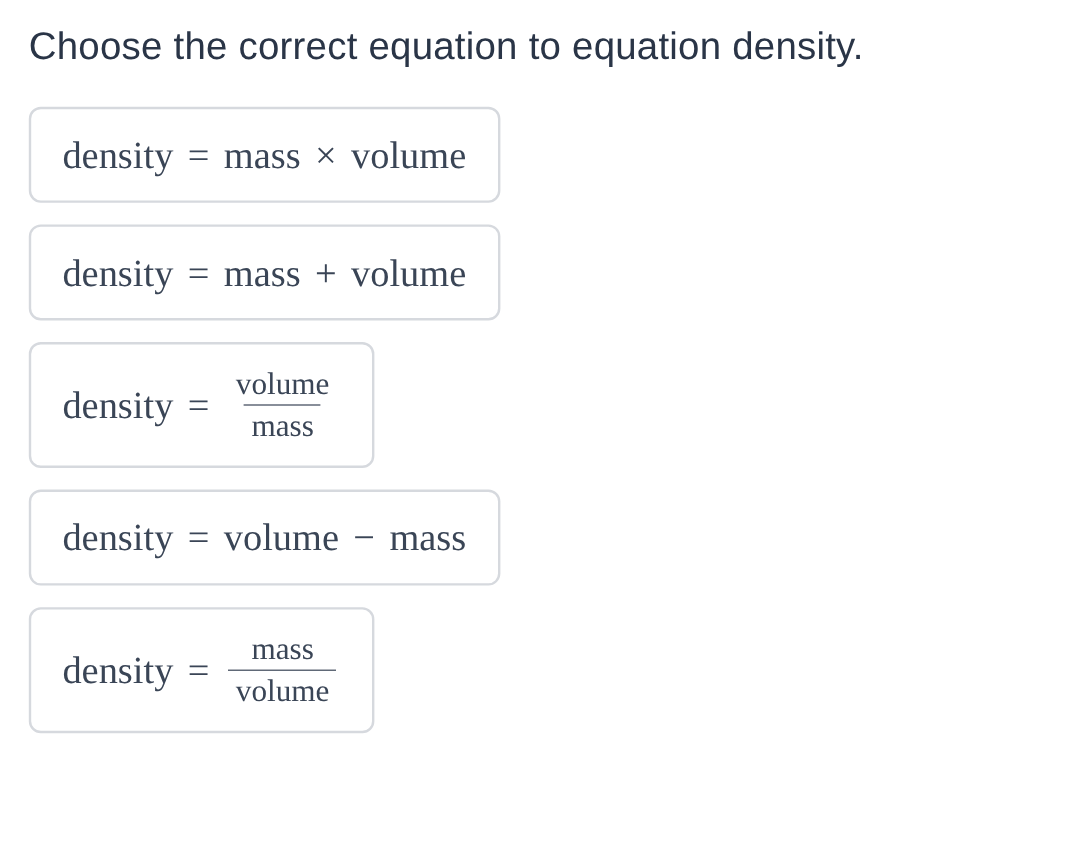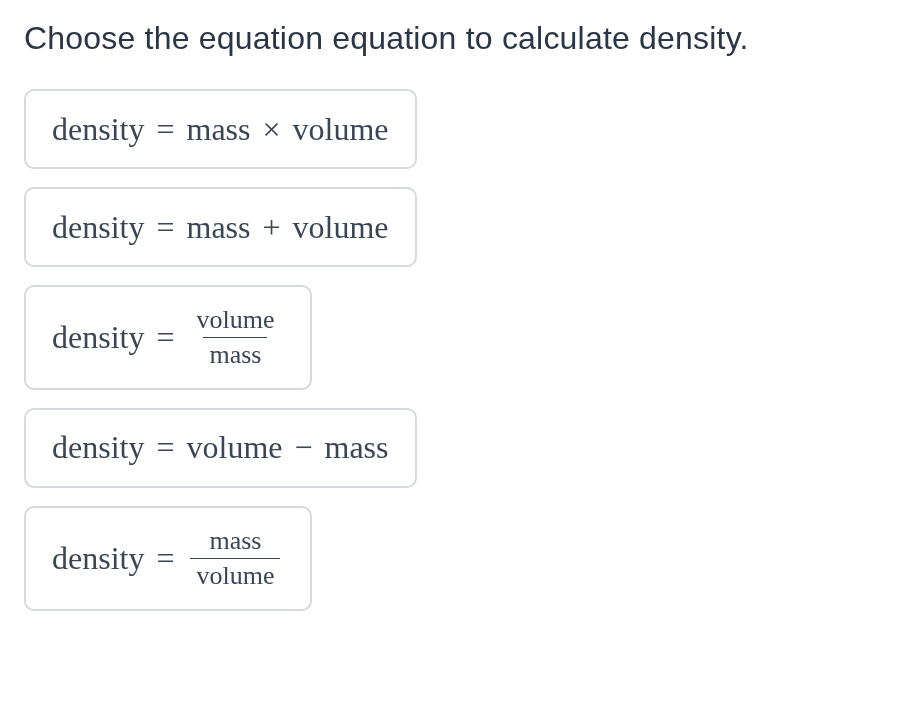--- a/index.html
+++ b/index.html
@@ -52,21 +52,21 @@
   }
   .frac .num { padding: 0 6px 2px 6px; }
   .frac .den {
     border-top: 1.8px solid #3a4556;
     padding: 2px 6px 0 6px;
   }
 </style>
 </head>
 <body>
 
-<div class="question">Choose the equation equation to calculate density.</div>
+<div class="question">Choose the correct equation to equation density.</div>
 
 <div class="options">
 
   <div class="option">
     <span class="eq">
       <span class="lhs">density</span>
       <span class="op">=</span>
       <span class="term">mass</span>
       <span class="op">×</span>
       <span class="term">volume</span>

